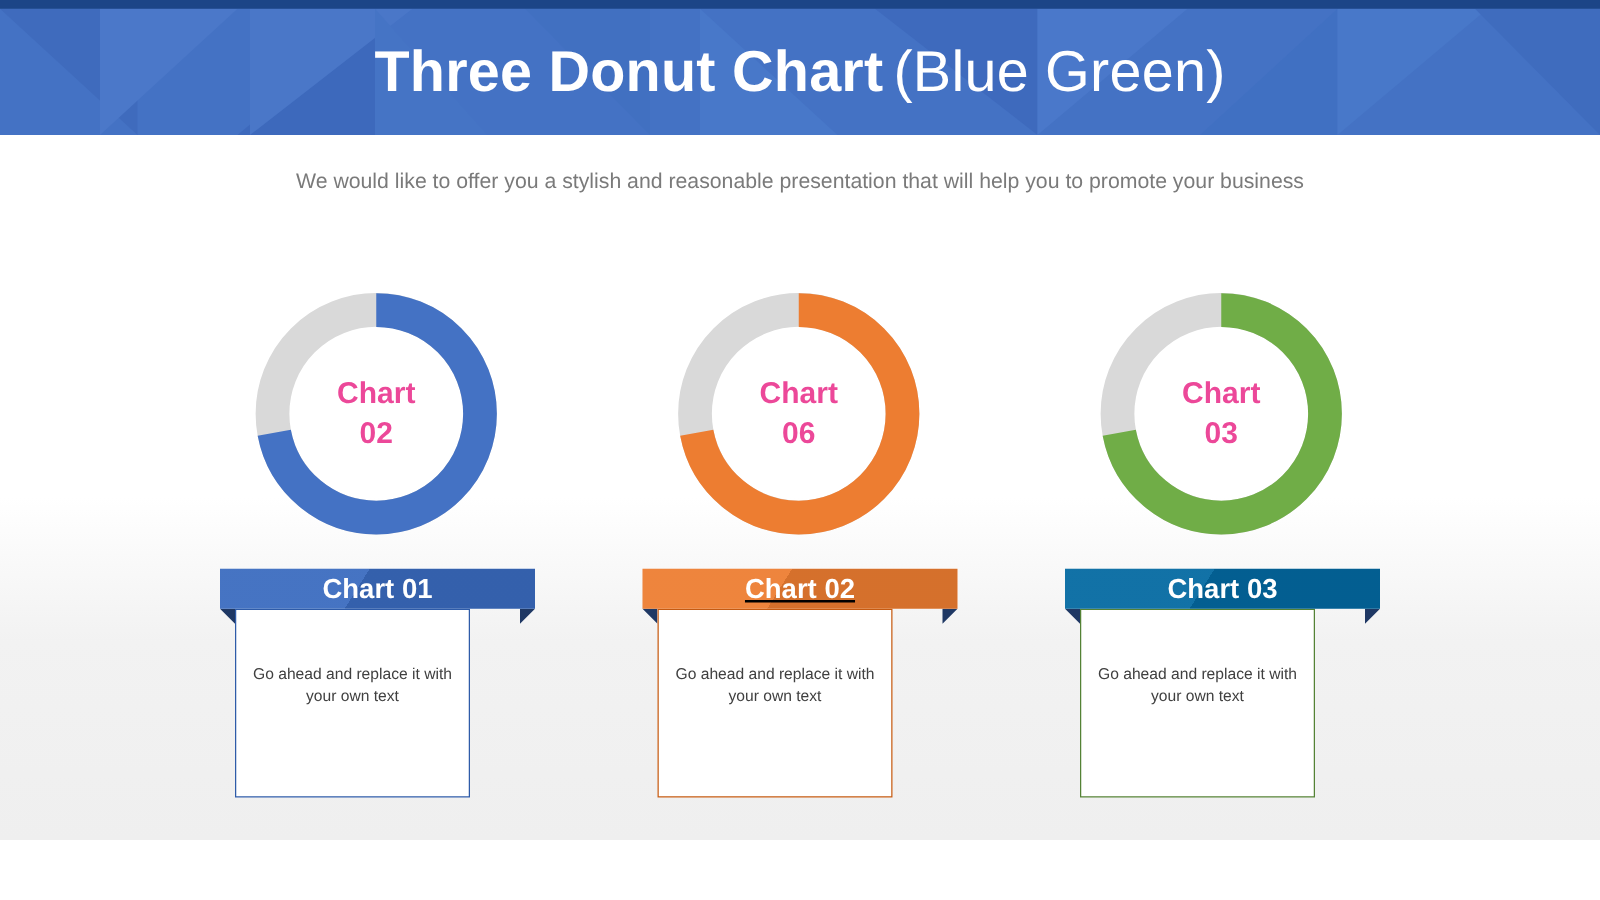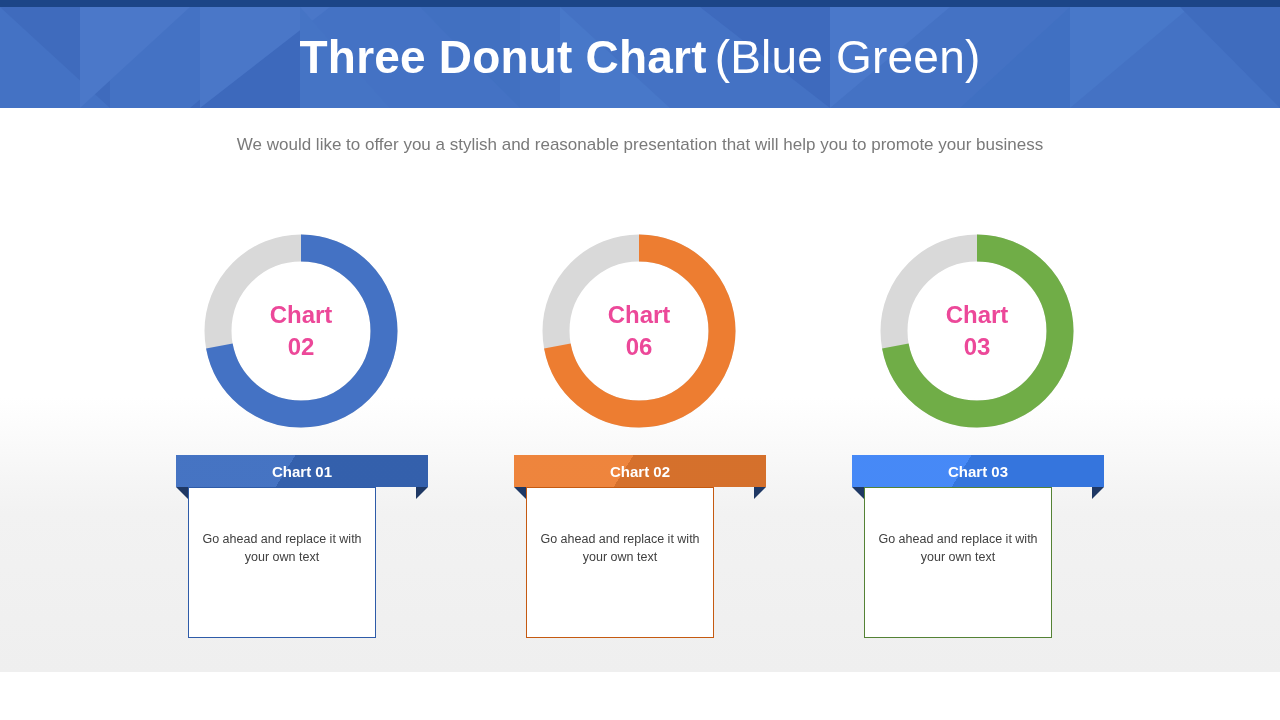--- a/index.html
+++ b/index.html
@@ -94,29 +94,29 @@
     color: #ec4899;
     font-size: 24px;
     font-weight: bold;
     line-height: 1.32;
     pointer-events: none;
   }
 
   
   .card { position: absolute; }
   .card-1 { left: 176px; top: 455px; }
-  .card-2 { left: 514px; top: 455px; }
+  .card-2 { left: 514px; top: 455px; text-decoration: underline; }
   .card-3 { left: 852px; top: 455px; }
 
   .ribbon {
     position: relative;
     width: 252px; height: 32px;
     display: flex; align-items: center; justify-content: center;
     color: #ffffff;
-    font-size: 15px;
+    font-size: 22px;
     font-weight: bold;
     z-index: 3;
     overflow: hidden;
   }
   .ribbon-sheen {
     position: absolute; left: 0; top: 0;
     width: 252px; height: 32px;
     pointer-events: none;
   }
   .ribbon-label { position: relative; z-index: 2; }
@@ -230,21 +230,21 @@
       <span class="ribbon-label">Chart 02</span>
     </div>
     <div class="fold fold-left" style="border-top-color: rgb(31, 56, 100);"></div>
     <div class="fold fold-right" style="border-top-color: rgb(31, 56, 100);"></div>
     <div class="textbox" style="border-color:#C55A11;">
       <div class="textbox-text">Go ahead and replace it with your own text</div>
     </div>
   </div>
 
   <div class="card card-3">
-    <div class="ribbon" style="background:#3b82f6;">
+    <div class="ribbon" style="background:#0369a1;">
       <div class="ribbon-sheen" style="background: linear-gradient(122deg, rgba(255,255,255,0.06) 0 44%, rgba(0,0,0,0.10) 44% 100%);"></div>
       <span class="ribbon-label">Chart 03</span>
     </div>
     <div class="fold fold-left" style="border-top-color: rgb(31, 56, 100);"></div>
     <div class="fold fold-right" style="border-top-color: rgb(31, 56, 100);"></div>
     <div class="textbox" style="border-color:#548235;">
       <div class="textbox-text">Go ahead and replace it with your own text</div>
     </div>
   </div>
 

